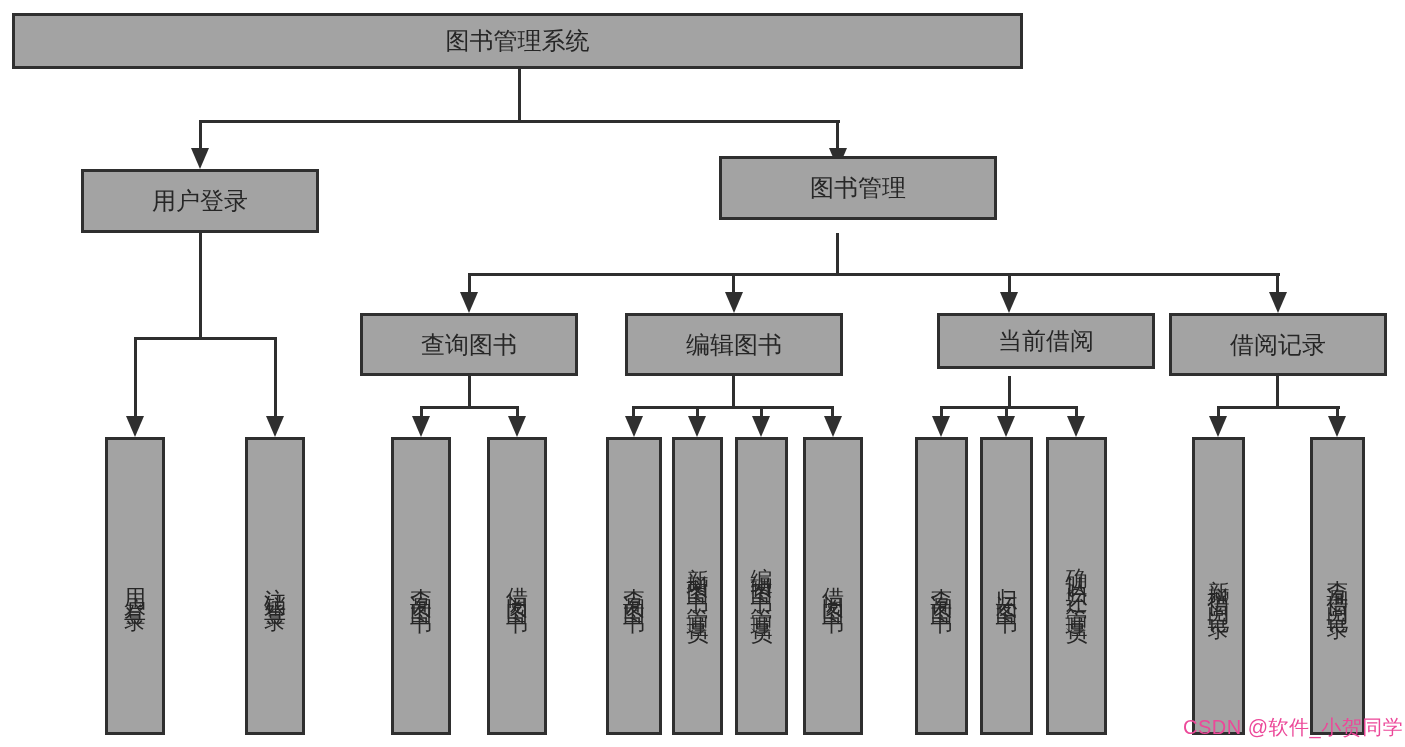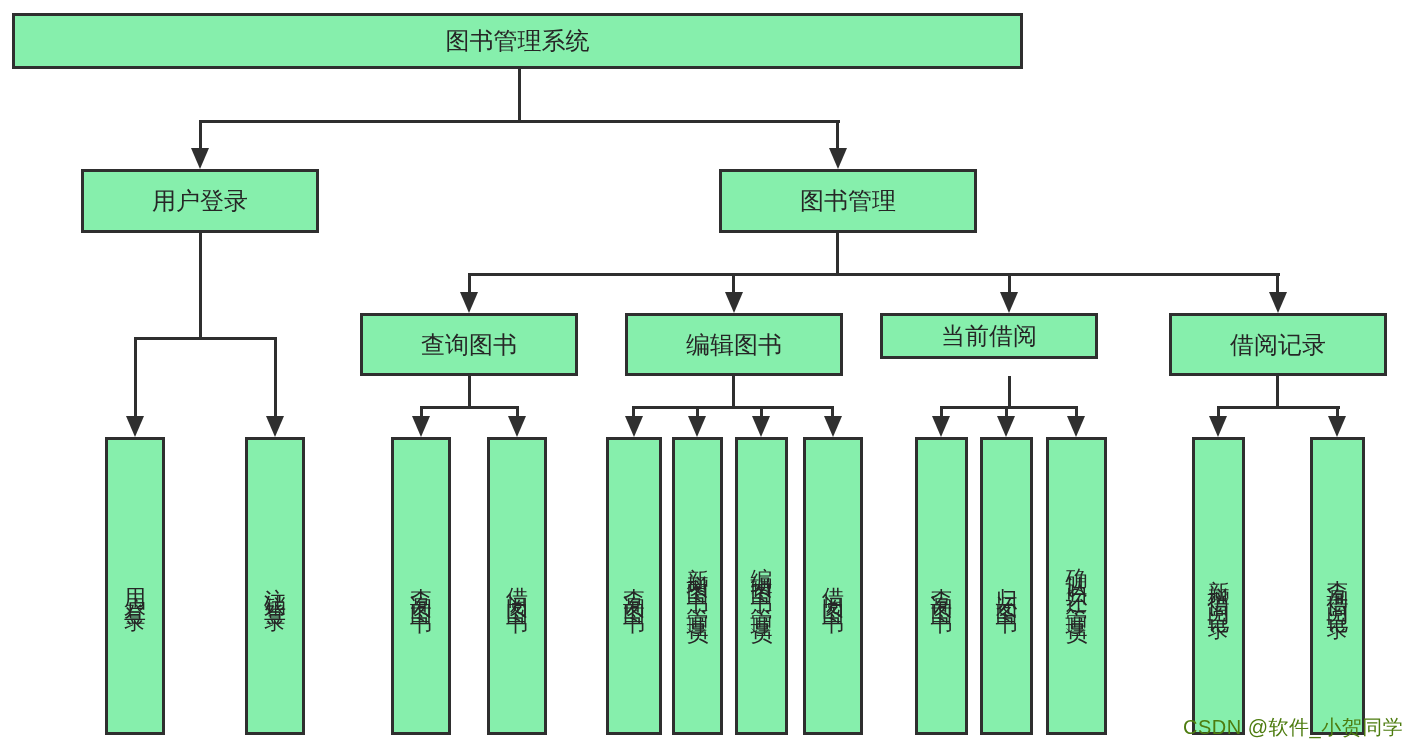--- a/index.html
+++ b/index.html
@@ -1,38 +1,38 @@
 <!DOCTYPE html>
 <html><head>
 <meta charset="utf-8">
 <style>
   html,body{margin:0;padding:0;background:#ffffff;}
   .canvas{
     position:relative;width:1405px;height:747px;background:#ffffff;
     font-family:"Liberation Sans",sans-serif;color:#262626;overflow:hidden;
   }
   .box{
-    position:absolute;box-sizing:border-box;background:#86efac;
+    position:absolute;box-sizing:border-box;background:#a3a3a3;
     border:3px solid #2f2f2f;display:flex;align-items:center;justify-content:center;
   }
   .box .lbl{font-size:24px;color:#262626;white-space:nowrap;}
   .box.v .lbl{
     writing-mode:vertical-rl;text-orientation:mixed;
     font-size:22px;letter-spacing:8px;line-height:1;
   }
   .vline,.hline{position:absolute;background:#2f2f2f;}
   .vline{width:3px;}
   .hline{height:3px;}
   .arrow{
     position:absolute;width:0;height:0;
     border-left:9px solid transparent;border-right:9px solid transparent;
     border-top:21px solid #2f2f2f;
   }
   .watermark{
-    position:absolute;left:1183px;top:714px;font-size:20px;color:#4d7c0f;
+    position:absolute;left:1183px;top:714px;font-size:20px;color:#ec4899;
     white-space:nowrap;z-index:5;letter-spacing:0.5px;
   }
 </style>
 </head>
 <body>
 
 <div class="canvas">
 
   <div class="box" style="left:12px;top:13px;width:1011px;height:56px">
     <span class="lbl">图书管理系统</span>
@@ -41,21 +41,21 @@
   <div class="vline" style="left:518px;top:69px;height:54px"></div>
   <div class="hline" style="left:199px;top:120px;width:641px"></div>
   <div class="vline" style="left:199px;top:120px;height:32px"></div>
   <div class="arrow" style="left:191px;top:148px"></div>
   <div class="vline" style="left:836px;top:120px;height:32px"></div>
   <div class="arrow" style="left:829px;top:148px"></div>
 
   <div class="box" style="left:81px;top:169px;width:238px;height:64px">
     <span class="lbl">用户登录</span>
   </div>
-  <div class="box" style="left:719px;top:169px;width:258px;height:64px">
+  <div class="box" style="left:719px;top:156px;width:278px;height:64px">
     <span class="lbl">图书管理</span>
   </div>
 
   <div class="vline" style="left:199px;top:233px;height:107px"></div>
   <div class="hline" style="left:134px;top:337px;width:142px"></div>
   <div class="vline" style="left:134px;top:337px;height:83px"></div>
   <div class="arrow" style="left:126px;top:416px"></div>
   <div class="vline" style="left:274px;top:337px;height:83px"></div>
   <div class="arrow" style="left:266px;top:416px"></div>
 
@@ -69,21 +69,21 @@
   <div class="arrow" style="left:1000px;top:292px"></div>
   <div class="vline" style="left:1276px;top:273px;height:23px"></div>
   <div class="arrow" style="left:1269px;top:292px"></div>
 
   <div class="box" style="left:360px;top:313px;width:218px;height:63px">
     <span class="lbl">查询图书</span>
   </div>
   <div class="box" style="left:625px;top:313px;width:218px;height:63px">
     <span class="lbl">编辑图书</span>
   </div>
-  <div class="box" style="left:880px;top:313px;width:218px;height:46px">
+  <div class="box" style="left:937px;top:313px;width:218px;height:56px">
     <span class="lbl">当前借阅</span>
   </div>
   <div class="box" style="left:1169px;top:313px;width:218px;height:63px">
     <span class="lbl">借阅记录</span>
   </div>
 
   <div class="vline" style="left:468px;top:376px;height:33px"></div>
   <div class="hline" style="left:420px;top:406px;width:99px"></div>
   <div class="vline" style="left:420px;top:406px;height:14px"></div>
   <div class="arrow" style="left:412px;top:416px"></div>

